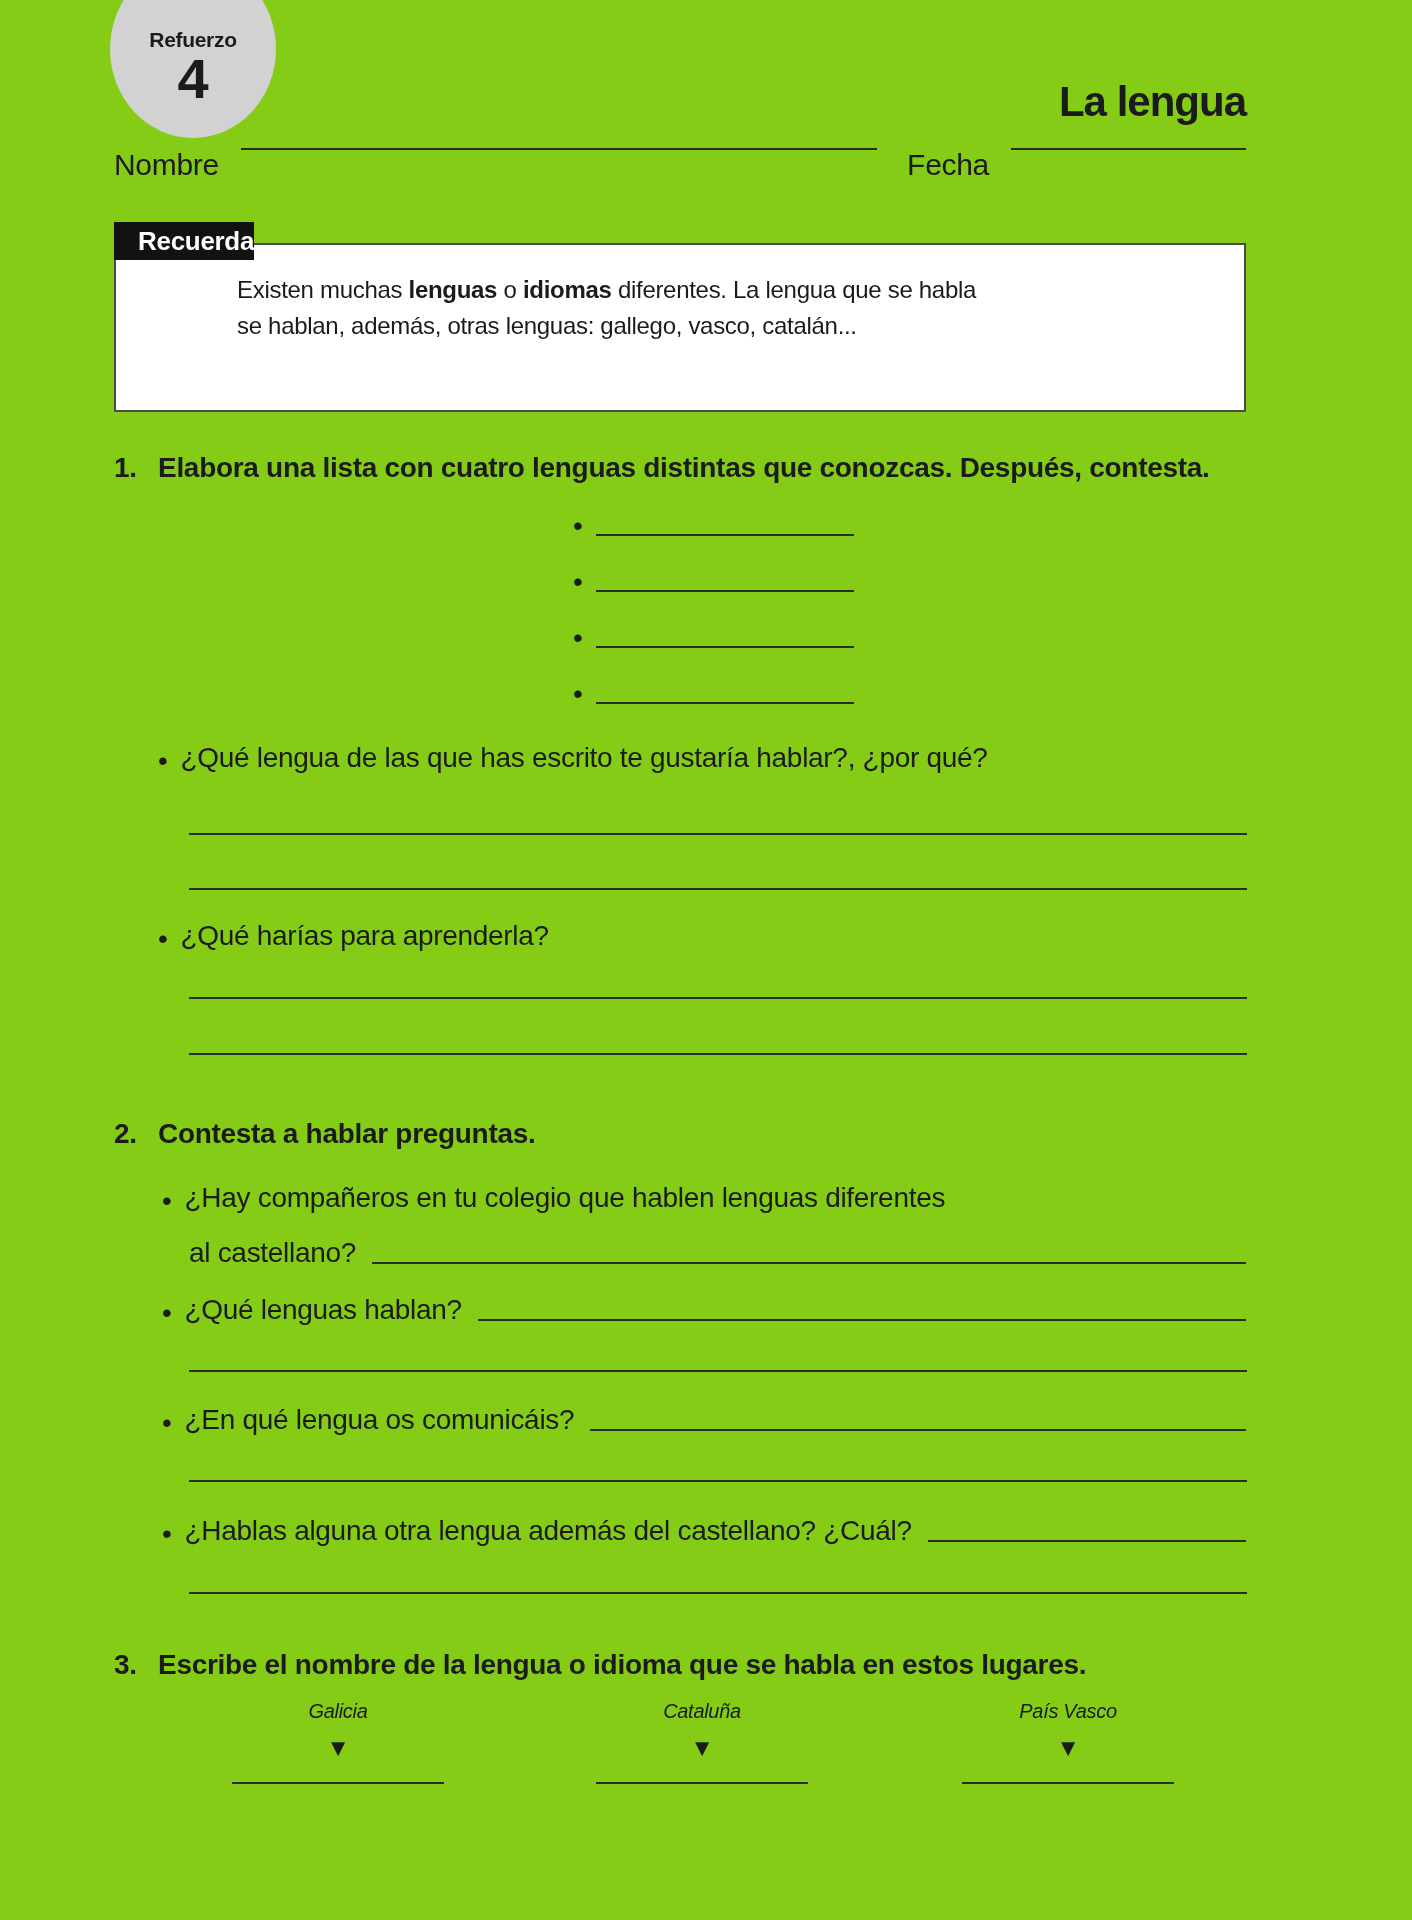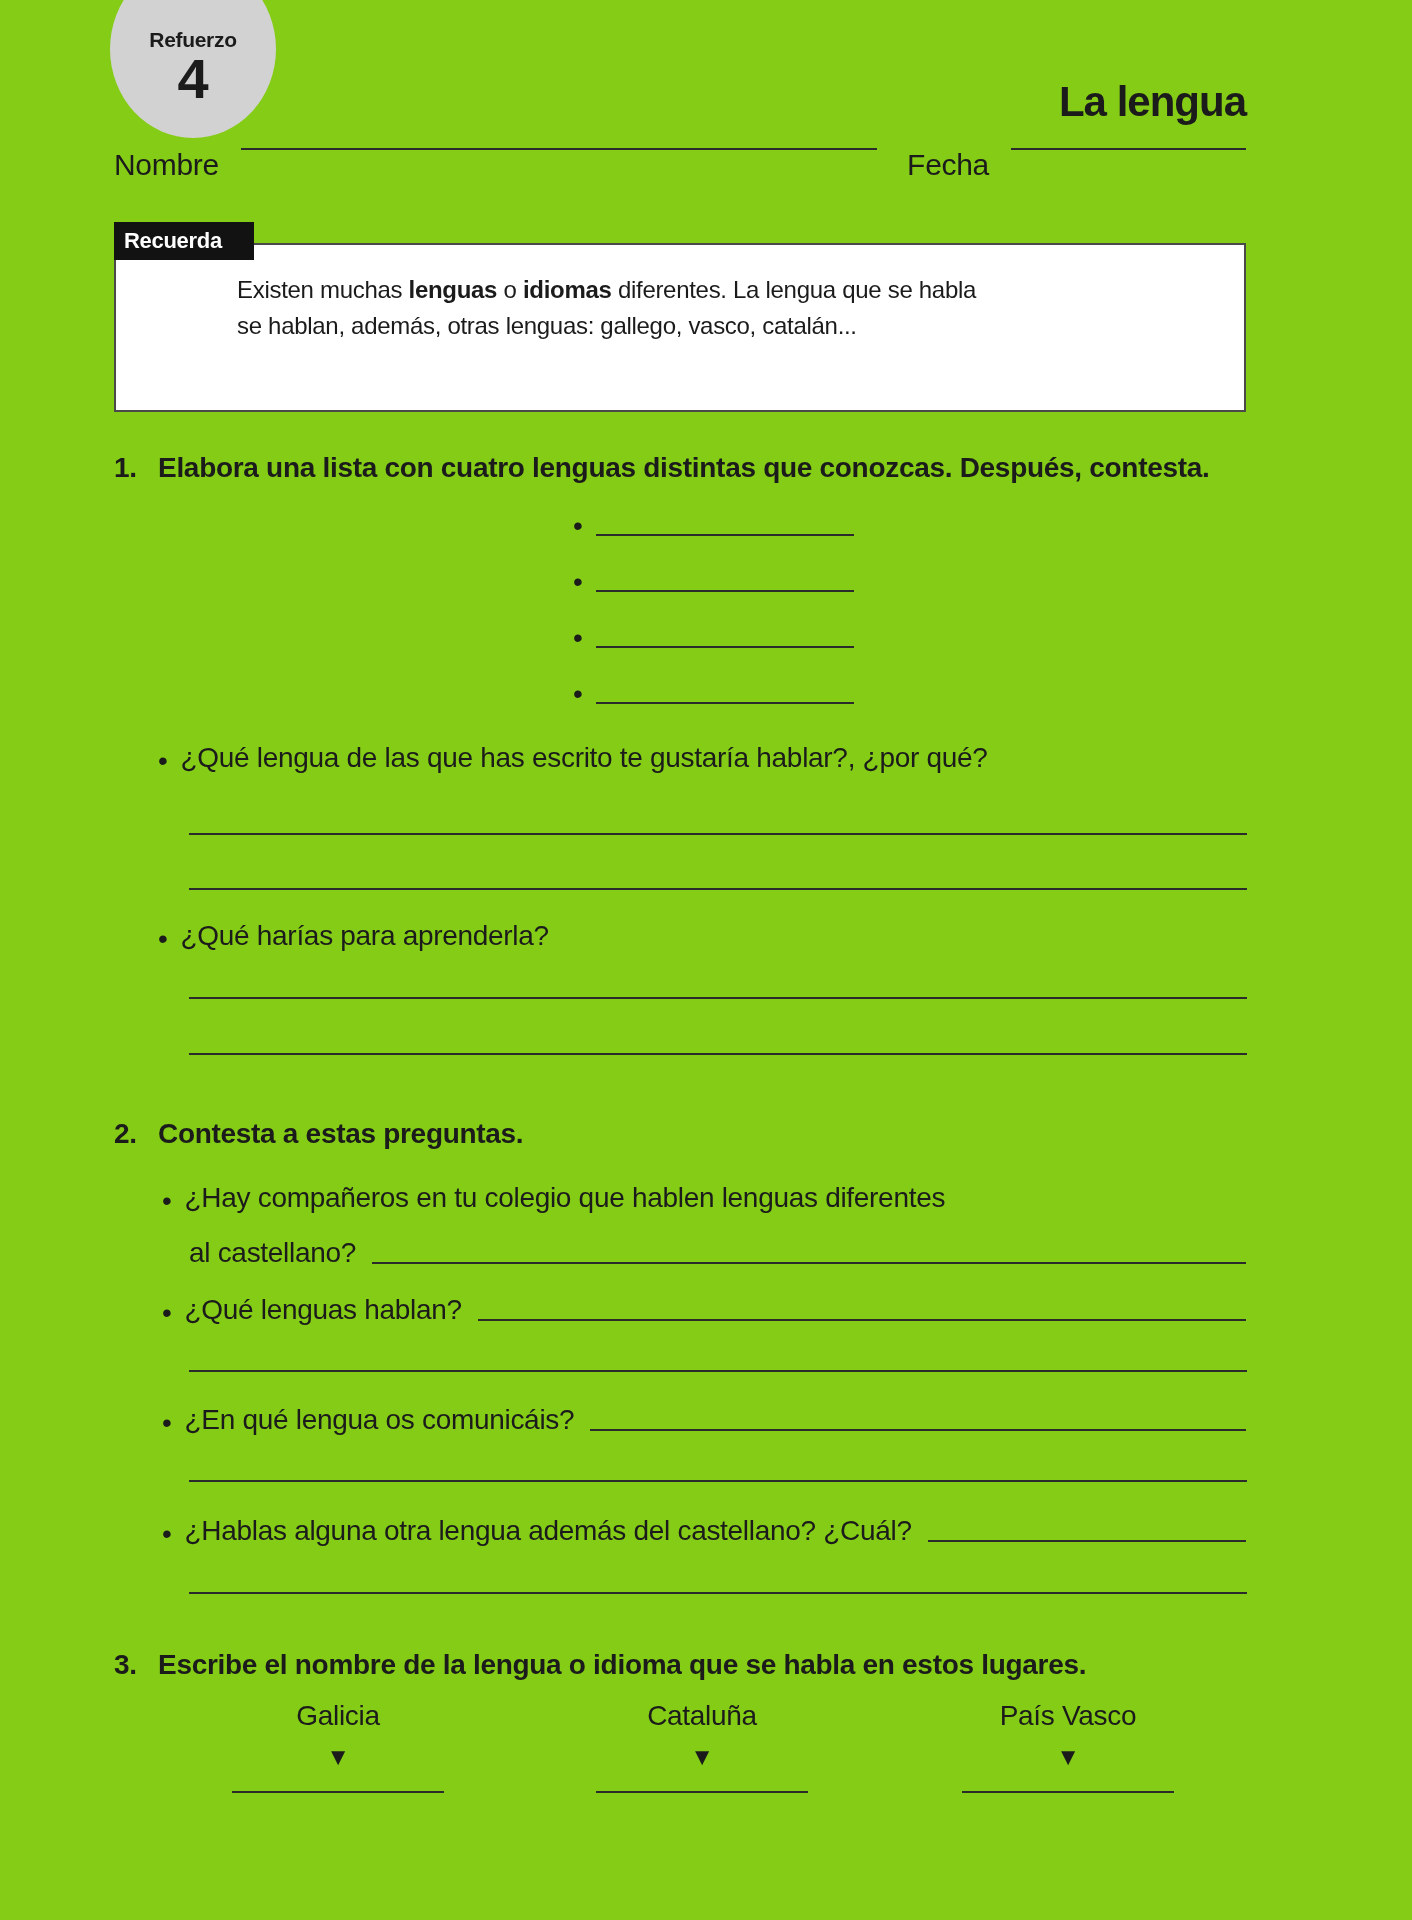--- a/index.html
+++ b/index.html
@@ -21,40 +21,40 @@
   .name-row { position:absolute; left:114px; right:166px; top:148px;
     display:flex; align-items:flex-start; font-size:30px; }
   .name-row .lbl { line-height:1.1; }
   .wline { border-bottom:2px solid #2b2b2b; height:0; margin-bottom:5px; }
   .name-line { flex:1; margin-left:22px; margin-right:30px; }
   .date-line { width:235px; margin-left:22px; }
   
   .recall-box { position:absolute; left:114px; top:243px; width:1128px; height:165px;
     border:2px solid #4a4a4a; background:#fff; }
   .recall-tab { position:absolute; left:114px; top:222px; width:140px; height:38px;
-    background:#121212; color:#ffffff; font-size:22px; font-weight:700;
-    line-height:38px; padding-left:10px; box-sizing:border-box; z-index:2; }
+    background:#121212; color:#ffffff; font-size:26px; font-weight:700;
+    line-height:38px; padding-left:24px; box-sizing:border-box; z-index:2; }
   .recall-text { position:absolute; left:237px; top:272px; width:995px;
     font-size:24px; line-height:36px; }
   .recall-text b { font-weight:700; }
   
   .sec-heading { position:absolute; left:114px; display:flex; font-size:28px; font-weight:700; white-space:nowrap; }
   .sec-num { width:44px; flex:none; }
   
   .lang-list { position:absolute; left:573px; top:514px; }
   .lang-item { display:flex; align-items:flex-end; margin-bottom:30px; height:26px; }
   .dot { font-size:28px; line-height:1; margin-right:13px; }
   .blank { border-bottom:2px solid #2b2b2b; height:0; margin-bottom:4px; width:258px; }
   
   .q-row { position:absolute; display:flex; align-items:flex-end; font-size:28px; line-height:1.2; }
   .q-row .uline { flex:1; border-bottom:2px solid #2b2b2b; height:0; margin-left:16px; margin-bottom:6px; }
   .ans-line { position:absolute; left:189px; right:165px; height:0; border-bottom:2px solid #2b2b2b; }
   
   .place-col { position:absolute; top:1700px; width:280px; text-align:center; }
-  .place-label { font-size:28px; }
+  .place-label { font-size:20px;font-style:italic; }
   .arrow-icon { margin-top:13px; font-size:24px; line-height:1; }
   .place-line { width:212px; margin:22px auto 0; border-bottom:2px solid #2b2b2b; height:0; }
 </style>
 </head>
 <body>
 
 <div class="page">
 
   <div class="badge-blob"></div>
   <div class="badge-label">Refuerzo</div>
@@ -109,21 +109,21 @@
 
   <div class="q-row" style="left:158px; top:919px;">
     <span class="dot">•</span>
     <span>¿Qué harías para aprenderla?</span>
   </div>
   <div class="ans-line" style="top:997px;"></div>
   <div class="ans-line" style="top:1053px;"></div>
 
   <div class="sec-heading" style="top:1118px;">
     <span class="sec-num">2.</span>
-    <span>Contesta a estas preguntas.</span>
+    <span>Contesta a hablar preguntas.</span>
   </div>
 
   <div class="q-row" style="left:162px; top:1181px;">
     <span class="dot">•</span>
     <span>¿Hay compañeros en tu colegio que hablen lenguas diferentes</span>
   </div>
   <div class="q-row" style="left:189px; top:1236px; right:166px;justify-content:flex-end;">
     <span>al castellano?</span>
     <span class="uline"></span>
   </div>

